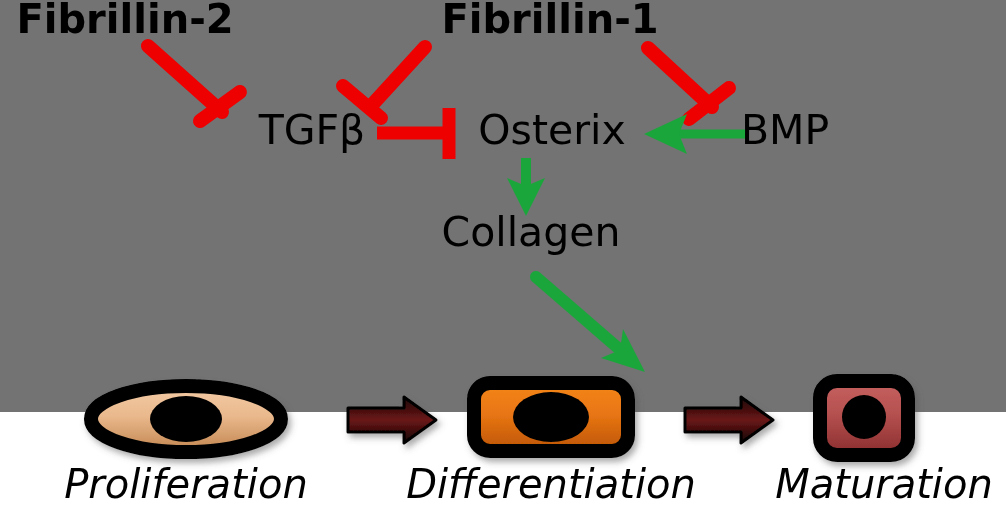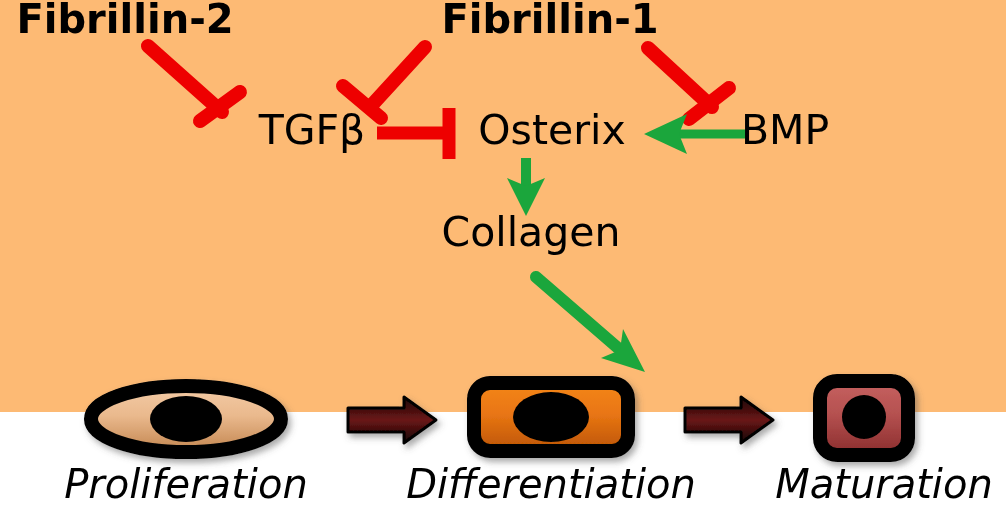--- a/index.html
+++ b/index.html
@@ -10,21 +10,21 @@
   body {
     width: 1006px;
     height: 512px;
     font-family: "DejaVu Sans", sans-serif;
     overflow: hidden;
   }
   #diagram-root {
     position: relative;
     width: 1006px;
     height: 412px;
-    background: #fdba74;
+    background: #737373;
   }
   svg.canvas {
     position: absolute;
     top: 0; left: 0;
     width: 1006px;
     height: 512px;
     display: block;
   }
   
   .node-label {

